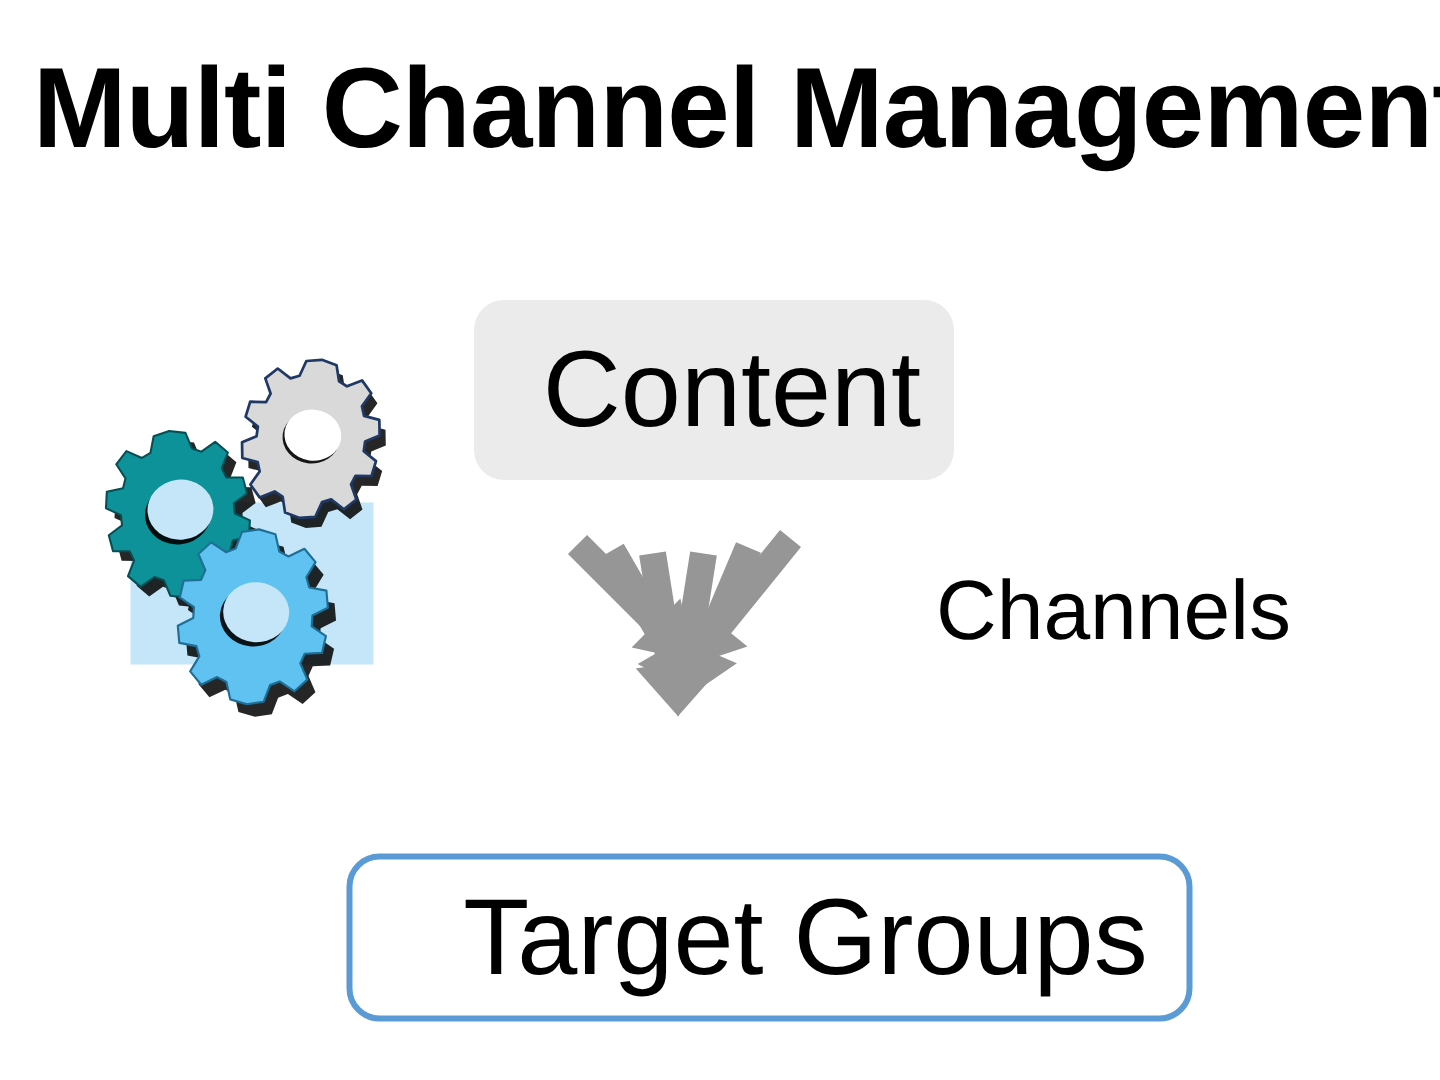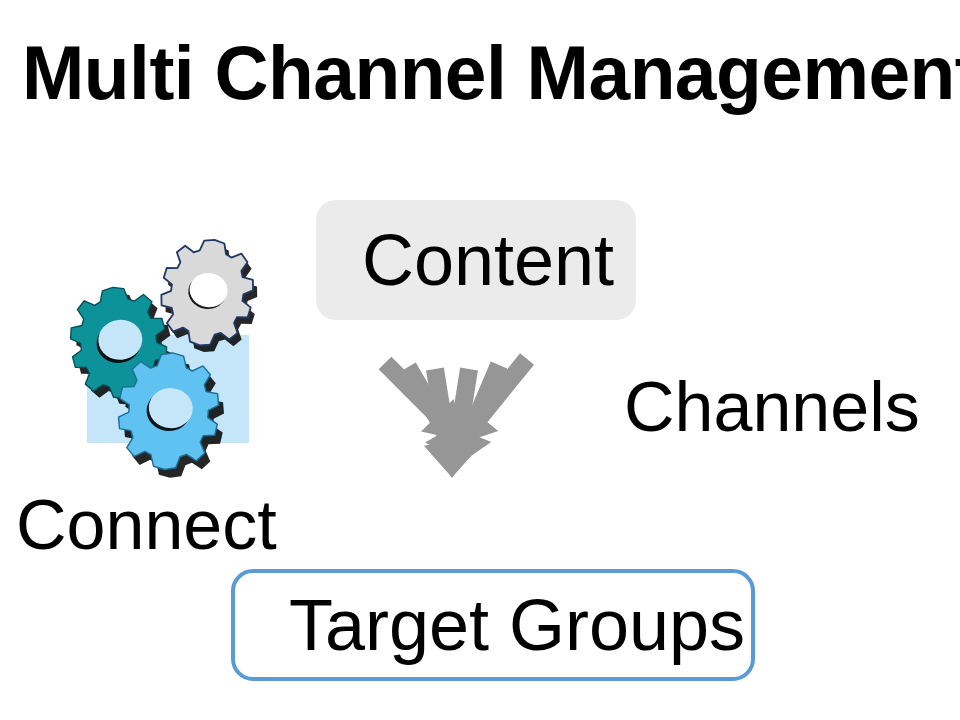--- a/index.html
+++ b/index.html
@@ -90,36 +90,36 @@
   
   .free-label {
     position: absolute;
     font-family: "Liberation Sans", sans-serif;
     color: #000000;
     white-space: nowrap;
   }
   #channels-label {
     left: 624px;
     top: 368px;
-    font-size: 70px;
+    font-size: 56px;
     line-height: 78px;
   }
   #connect-label {
     left: 16px;
     top: 486px;
     font-size: 70px;
     line-height: 78px;
   }
 
   
   #target-groups-box {
     position: absolute;
     left: 231px;
     top: 569px;
-    width: 524px;
+    width: 564px;
     height: 112px;
     box-sizing: border-box;
     background: #ffffff;
     border: 4px solid #5B9BD5;
     border-radius: 22px;
     display: flex;
     align-items: center;
     justify-content: center;
     padding-left: 48px;
   }
@@ -288,19 +288,18 @@
         </g>
         <g transform="translate(232,4) rotate(39)">
           <path d="M -9 0 L 9 0 L 9 74 L 23 74 L 0 110 L -23 74 L -9 74 Z"></path>
         </g>
       </g>
     </svg>
   </div>
 
   <div id="channels-label" class="free-label">Channels</div>
 
-  <div id="connect-label" class="free-label">Connect</div>
 
   <div id="target-groups-box">
     <span class="box-label">Target Groups</span>
   </div>
 
 </div>
 
 </body></html>

